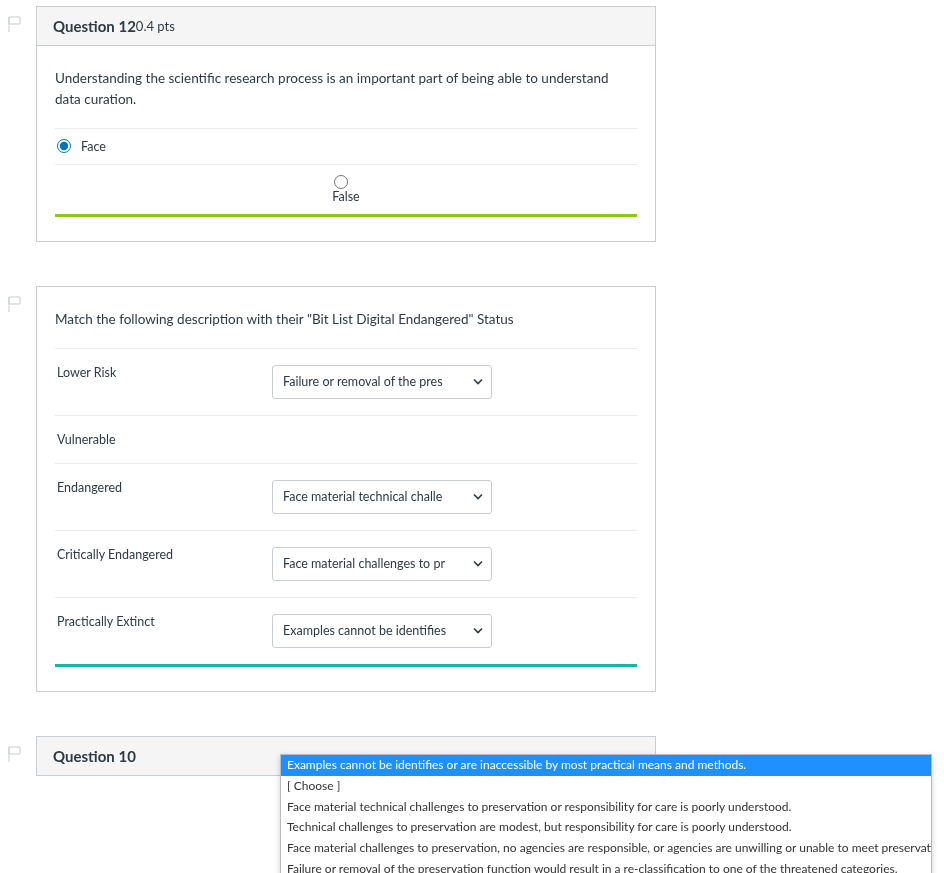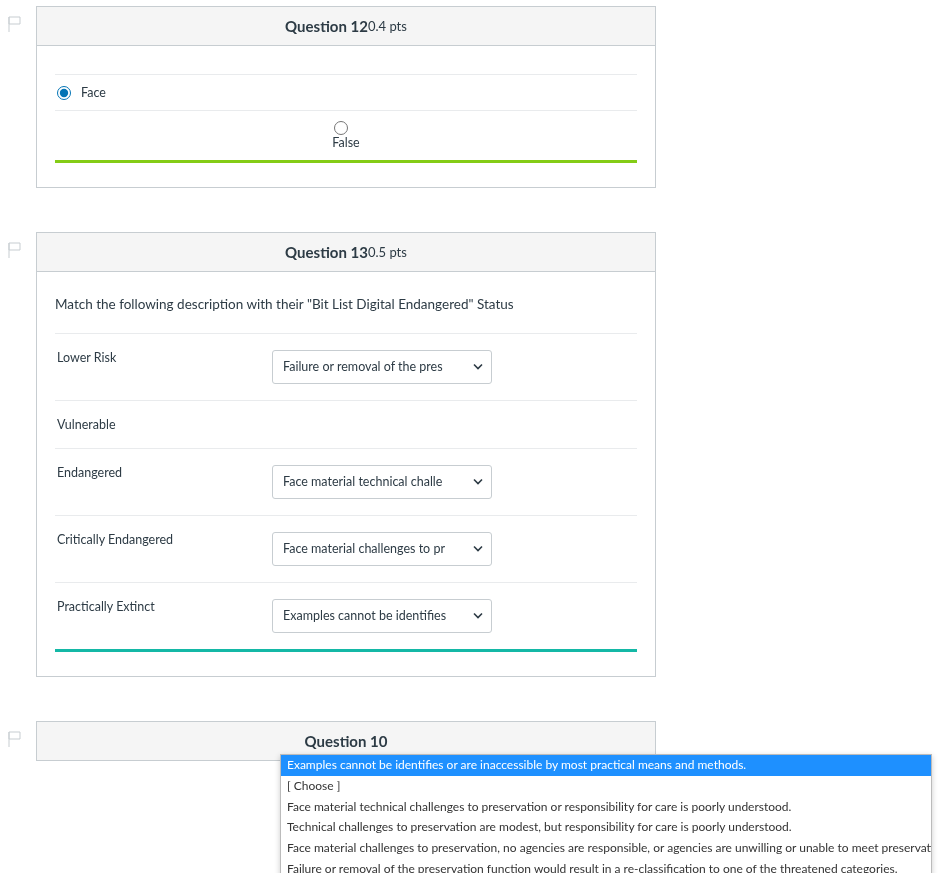--- a/index.html
+++ b/index.html
@@ -29,21 +29,21 @@
     .question-box {
       border: 1px solid #c7cdd1;
       width: 620px;
       background: #fff;
     }
     .question-header {
       background: #f5f5f5;
       border-bottom: 1px solid #c7cdd1;
       padding: 10px 16px;
       display: flex;
-      justify-content: center;
+      justify-content: flex-start;
       align-items: center;
     }
     .question-title {
       font-weight: 700;
       font-size: 15px;
       color: #2d3b45;
     }
     .question-points {
       font-size: 13px;
       color: #2d3b45;
@@ -147,20 +147,21 @@
           <path d="M1 1 h11 v7 h-11 z M1 1 v15" fill="none" stroke="#c7cdd1" stroke-width="1"></path>
         </svg>
     </span>
   </div>
   <div class="question-box">
     <div class="question-header">
       <span class="question-title">Question 12</span>
       <span class="question-points">0.4 pts</span>
     </div>
     <div class="question-body">
+      <div class="question-text">Understanding the scientific research process is an important part of being able to understand data curation.</div>
       <div class="answers">
         <label class="answer-row">
           <input type="radio" name="q12" checked="" style="">
           <span>Face</span>
         </label>
         <label class="answer-row">
           <input type="radio" name="q12" style="">
           <span>False</span>
         </label>
       </div>
@@ -170,24 +171,20 @@
 
 <div class="question-wrap" style="position:relative;">
   <div class="flag-col">
     <span class="flag-icon">
       <svg viewBox="0 0 14 16" width="14" height="16">
           <path d="M1 1 h11 v7 h-11 z M1 1 v15" fill="none" stroke="#c7cdd1" stroke-width="1"></path>
         </svg>
     </span>
   </div>
   <div class="question-box">
-    <div class="question-header">
-      <span class="question-title">Question 13</span>
-      <span class="question-points">0.5 pts</span>
-    </div>
     <div class="question-body">
       <div class="question-text">Match the following description with their "Bit List Digital Endangered" Status</div>
 
       <div class="match-row">
         <div class="match-label">Lower Risk</div>
         <div class="select-wrap">
           <span class="select-text">Failure or removal of the pres</span>
           <span class="select-caret"><svg width="10" height="10" viewBox="0 0 10 10">
                 <path d="M1 3 l4 4 l4 -4" fill="none" stroke="#2d3b45" stroke-width="1.6"></path>
               </svg></span>

